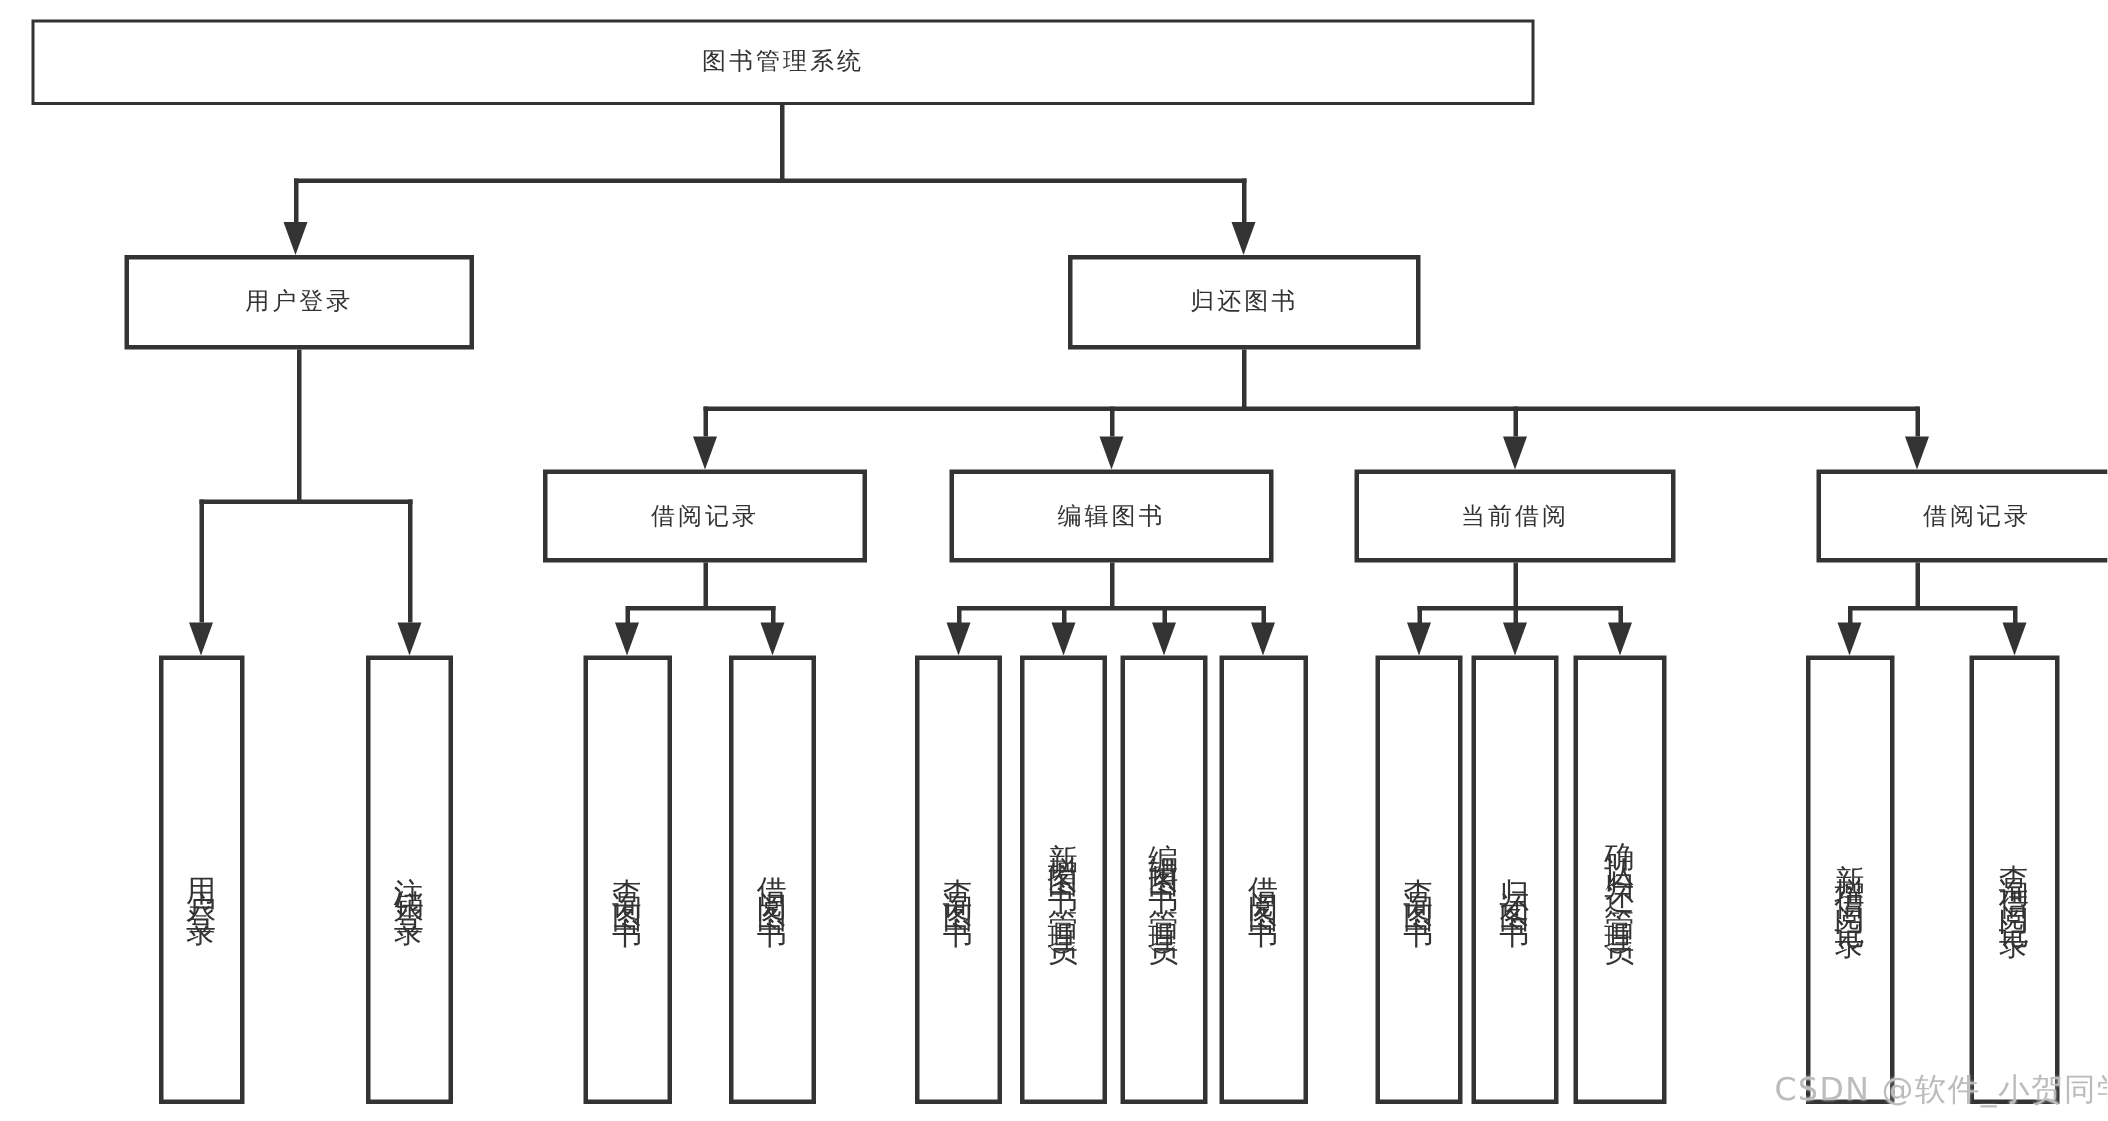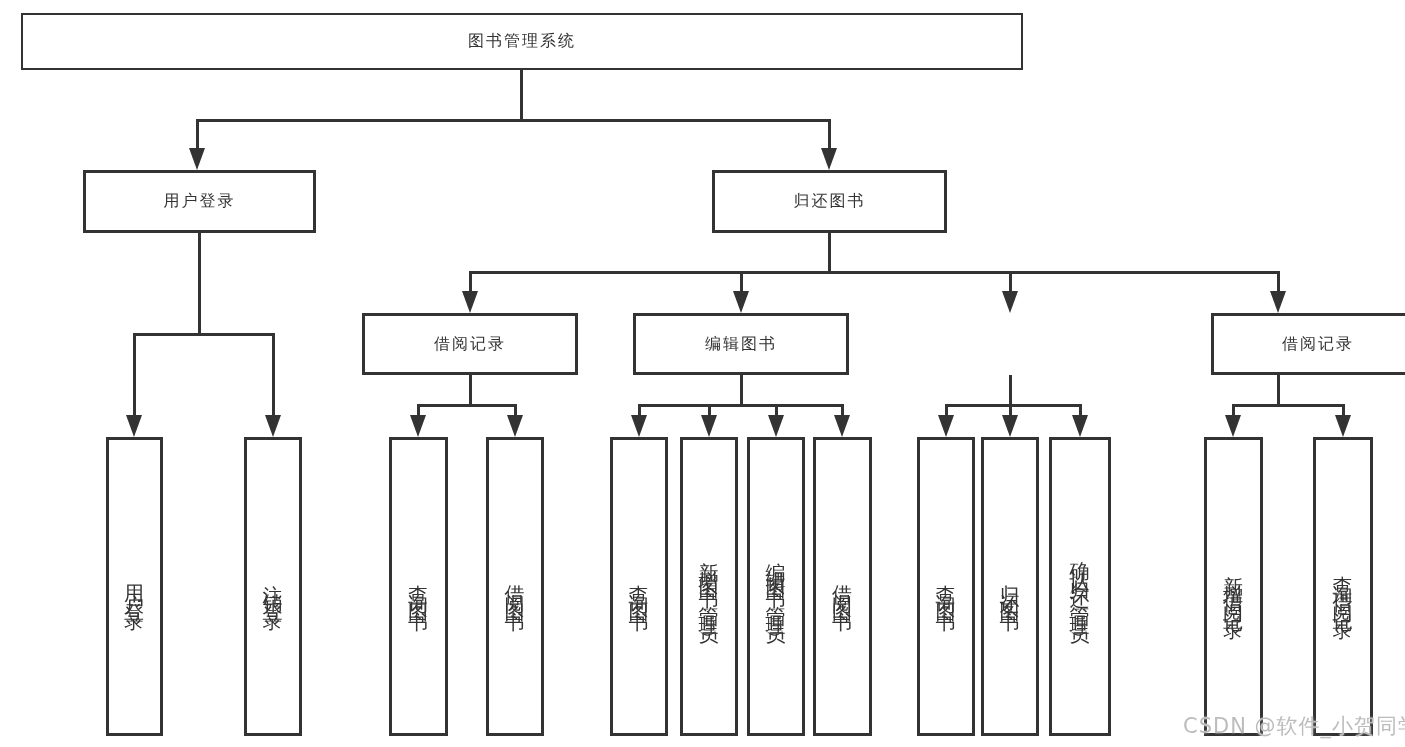--- a/index.html
+++ b/index.html
@@ -77,20 +77,23 @@
   <div class="vline" style="left:1009px;top:271px;height:20px"></div>
   <div class="ah" style="left:1002px;top:291px"></div>
   <div class="vline" style="left:1277px;top:271px;height:20px"></div>
   <div class="ah" style="left:1270px;top:291px"></div>
 
   <div class="box" style="left:362px;top:313px;width:216px;height:62px">
     <span class="lbl">借阅记录</span>
   </div>
   <div class="box" style="left:633px;top:313px;width:216px;height:62px">
     <span class="lbl">编辑图书</span>
+  </div>
+  <div class="box" style="left:903px;top:313px;width:214px;height:62px">
+    <span class="lbl">当前借阅</span>
   </div>
   <div class="box" style="left:1211px;top:313px;width:214px;height:62px">
     <span class="lbl">借阅记录</span>
   </div>
 
   <div class="vline" style="left:469px;top:375px;height:31px"></div>
   <div class="hline" style="left:418px;top:404px;width:99px"></div>
   <div class="vline" style="left:417px;top:404px;height:12px"></div>
   <div class="ah" style="left:410px;top:415px"></div>
   <div class="vline" style="left:514px;top:404px;height:12px"></div>

